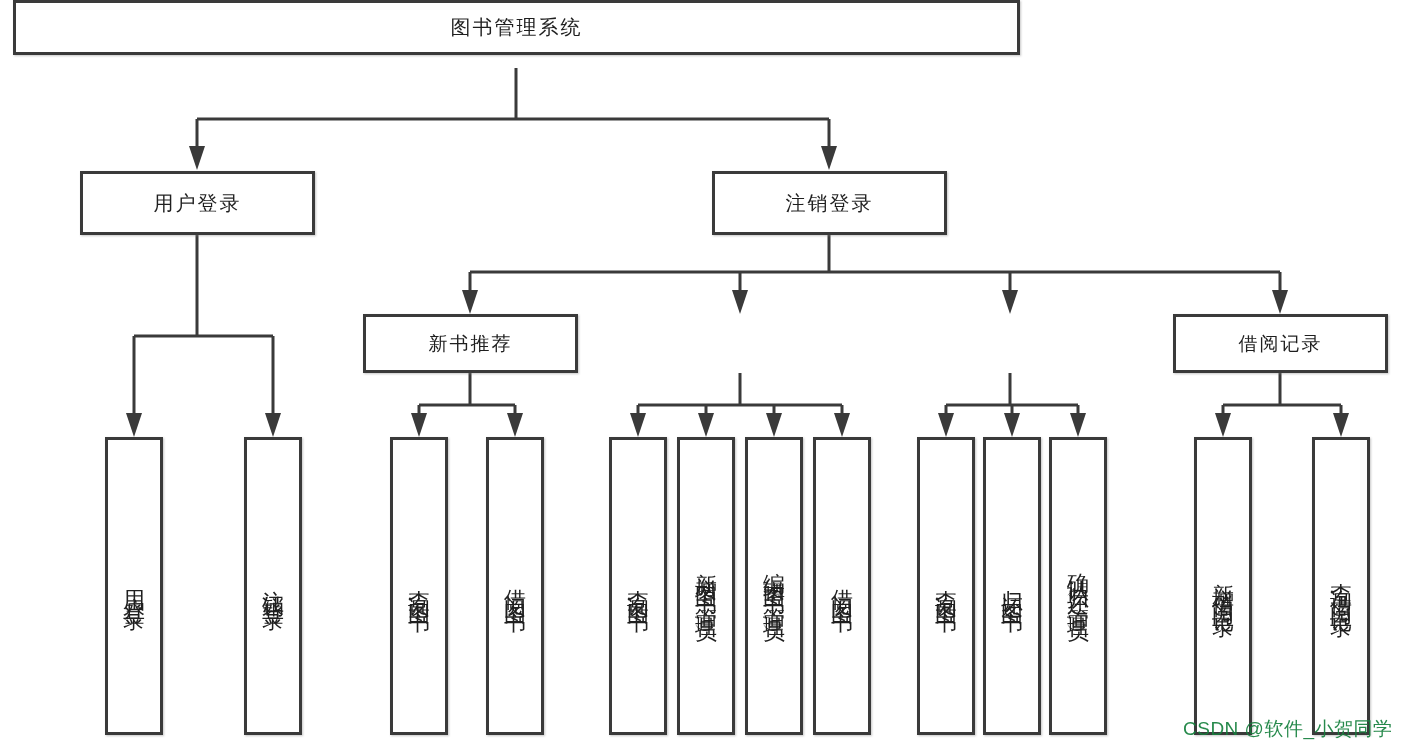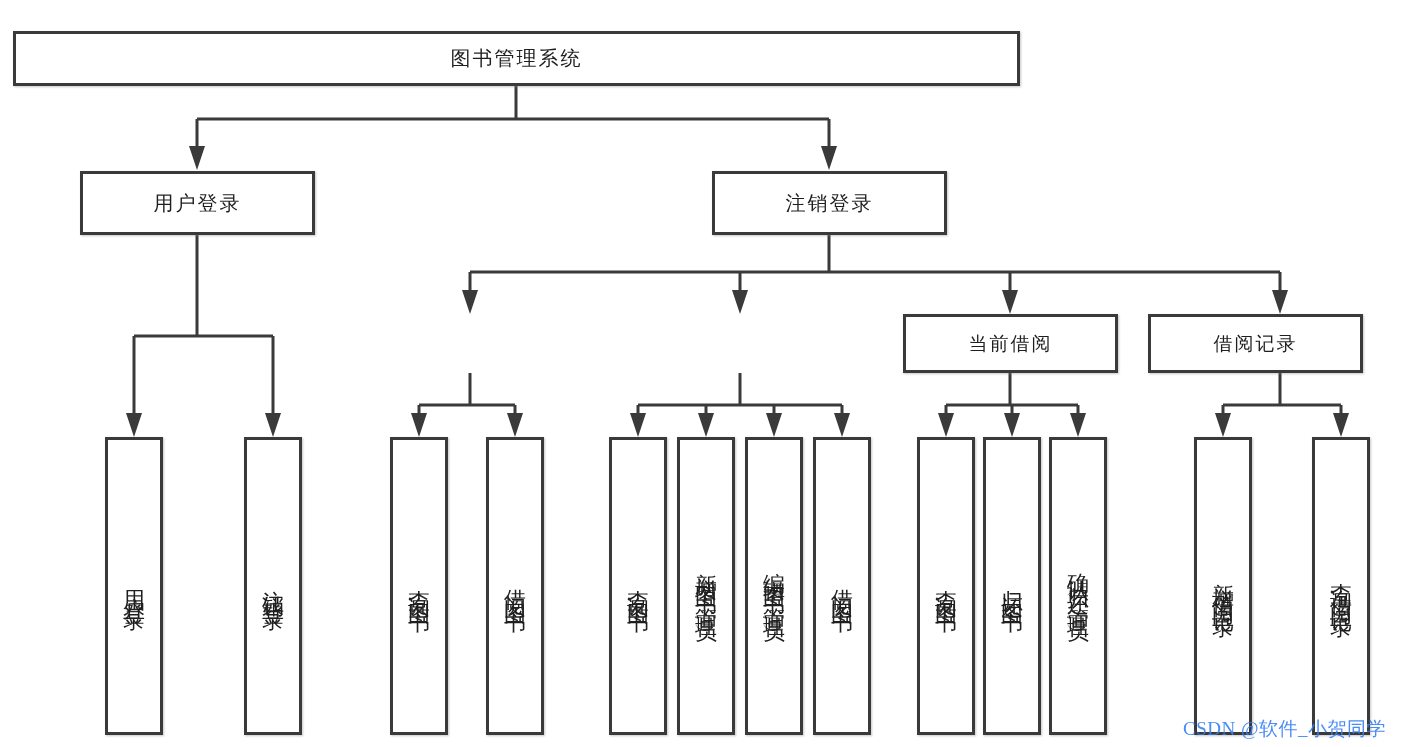--- a/index.html
+++ b/index.html
@@ -26,36 +26,35 @@
   }
   .hbox { font-size: 20px; letter-spacing: 2px; white-space: nowrap; }
   .vbox {
     writing-mode: vertical-rl;
     text-orientation: mixed;
     font-size: 22px;
     letter-spacing: 7px;
     line-height: 1;
   }
   
-  .root  { left: 13px;   top: 31px;  width: 1007px; height: 55px; }
+  .root  { left: 13px;   top: 0;  width: 1007px; height: 55px; }
   .lvl2  { top: 171px; height: 64px; width: 235px; }
   .lvl3  { top: 314px; height: 59px; width: 215px; font-size: 19px; }
   .leaf  { top: 437px; height: 298px; width: 58px; }
   #watermark {
     position: absolute;
     left: 1183px;
     top: 716px;
     width: 222px;
     font-size: 19px;
     letter-spacing: 0.5px;
-    color: #3b82f6;
+    color: #15803d;
     opacity: 0.92;
     z-index: 3;
     white-space: nowrap;
-    font-family: Liberation Serif, serif;
   }
 </style>
 </head>
 <body>
 
 <div id="canvas">
 
   <svg id="wires" width="1405" height="747" viewBox="0 0 1405 747">
     <g stroke="#3a3a3a" stroke-width="3" fill="none">
       <path d="M516 68 V119 M197 119 H829 M197 119 V150 M829 119 V150"></path>
@@ -87,22 +86,22 @@
       <polygon points="1215,413 1231,413 1223,437"></polygon>
       <polygon points="1333,413 1349,413 1341,437"></polygon>
     </g>
   </svg>
 
   <div class="box hbox root">图书管理系统</div>
 
   <div class="box hbox lvl2" style="left:80px;">用户登录</div>
   <div class="box hbox lvl2" style="left:712px;">注销登录</div>
 
-  <div class="box hbox lvl3" style="left:903px;">当前借阅</div>
-  <div class="box hbox lvl3" style="left:1148px;">借阅记录</div>
+  <div class="box hbox lvl3" style="left:363px;">新书推荐</div>
+  <div class="box hbox lvl3" style="left:1173px;">借阅记录</div>
 
   <div class="box vbox leaf" style="left:105px;">用户登录</div>
   <div class="box vbox leaf" style="left:244px;">注销登录</div>
   <div class="box vbox leaf" style="left:390px;">查询图书</div>
   <div class="box vbox leaf" style="left:486px;">借阅图书</div>
   <div class="box vbox leaf" style="left:609px;">查询图书</div>
   <div class="box vbox leaf" style="left:677px;">新增图书（管理员）</div>
   <div class="box vbox leaf" style="left:745px;">编辑图书（管理员）</div>
   <div class="box vbox leaf" style="left:813px;">借阅图书</div>
   <div class="box vbox leaf" style="left:917px;">查询图书</div>

